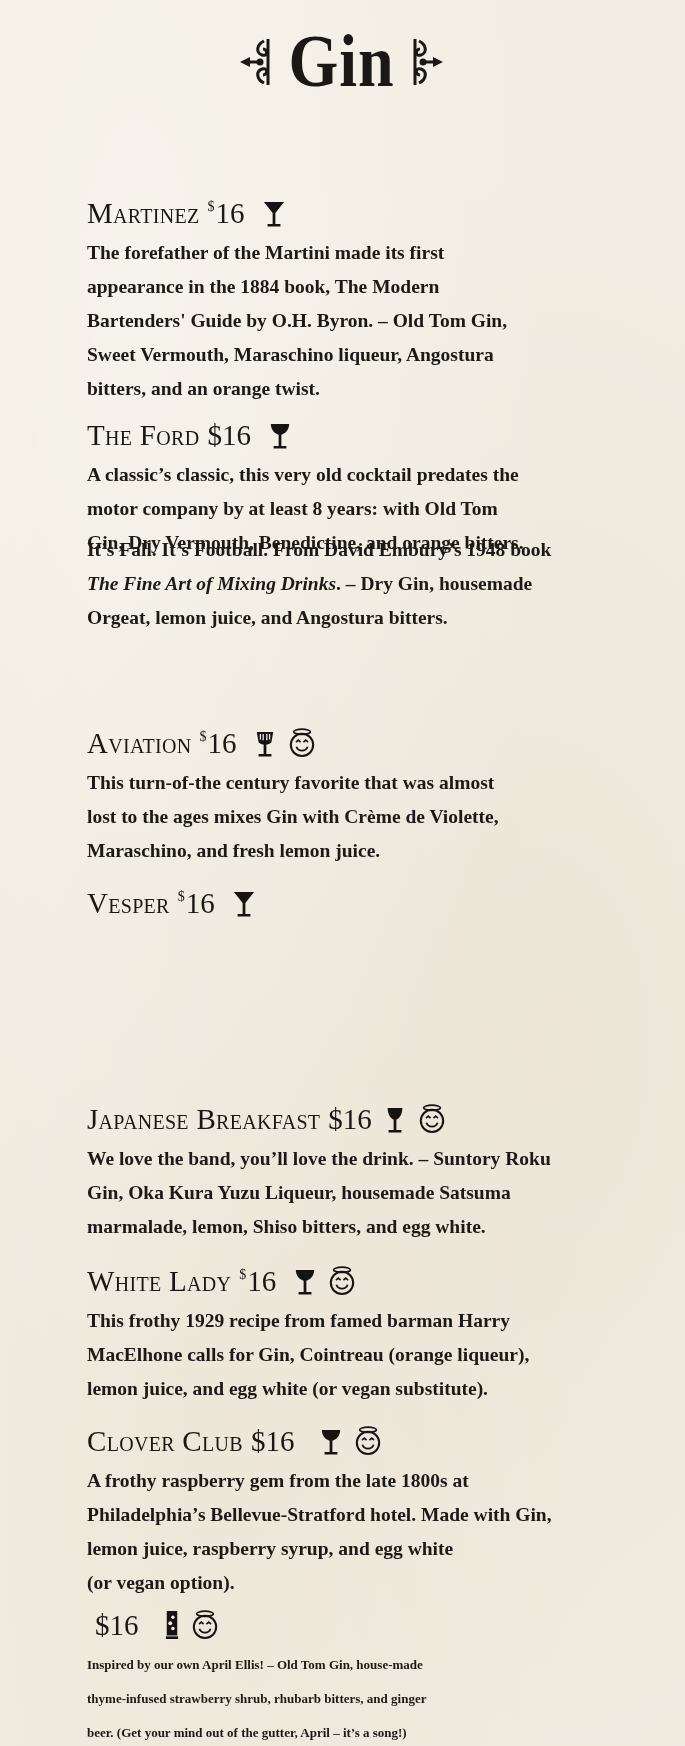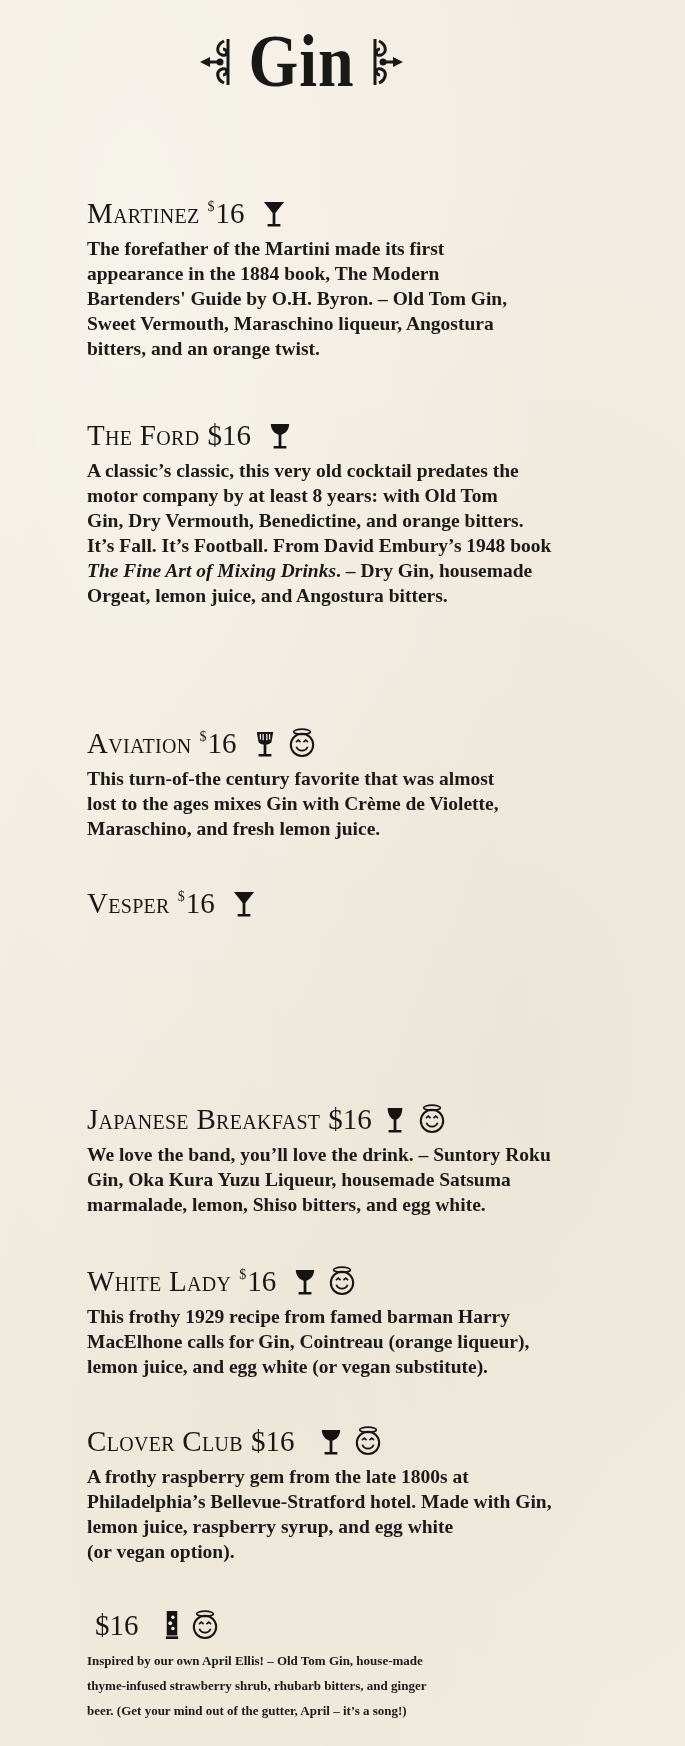--- a/index.html
+++ b/index.html
@@ -18,20 +18,21 @@
   }
   .header {
     position: absolute;
     top: 30px;
     left: 0;
     width: 603px;
     display: flex;
     justify-content: center;
     align-items: center;
     gap: 10px;
+    padding-left: 40px;
   }
   .flourish { width: 40px; height: 50px; display: inline-block; }
   .title {
     font-family: "Liberation Serif", serif;
     font-size: 64px;
     font-weight: bold;
     letter-spacing: 1px;
     line-height: 1;
     color: #1a1815;
     transform: scaleY(1.15);
@@ -56,21 +57,21 @@
   .name { font-variant: small-caps; letter-spacing: 0.3px; }
   .price { margin-left: 8px; }
   .price sup { font-size: 14px; vertical-align: 12px; margin-right: 1px; }
   .icons { display: inline-flex; align-items: flex-end; gap: 12px; margin-left: 18px; }
   .icon { display: inline-block; }
   .desc {
     margin-top: 8px;
     font-family: "Liberation Serif", serif;
     font-weight: bold;
     font-size: 19.5px;
-    line-height: 25px;
+    line-height: 34px;
     color: #1c1a17;
     white-space: pre-line;
   }
   .desc i { font-weight: bold; }
 </style>
 </head>
 <body>
 
 <div class="header">
   <svg class="flourish" viewBox="0 0 40 50">

